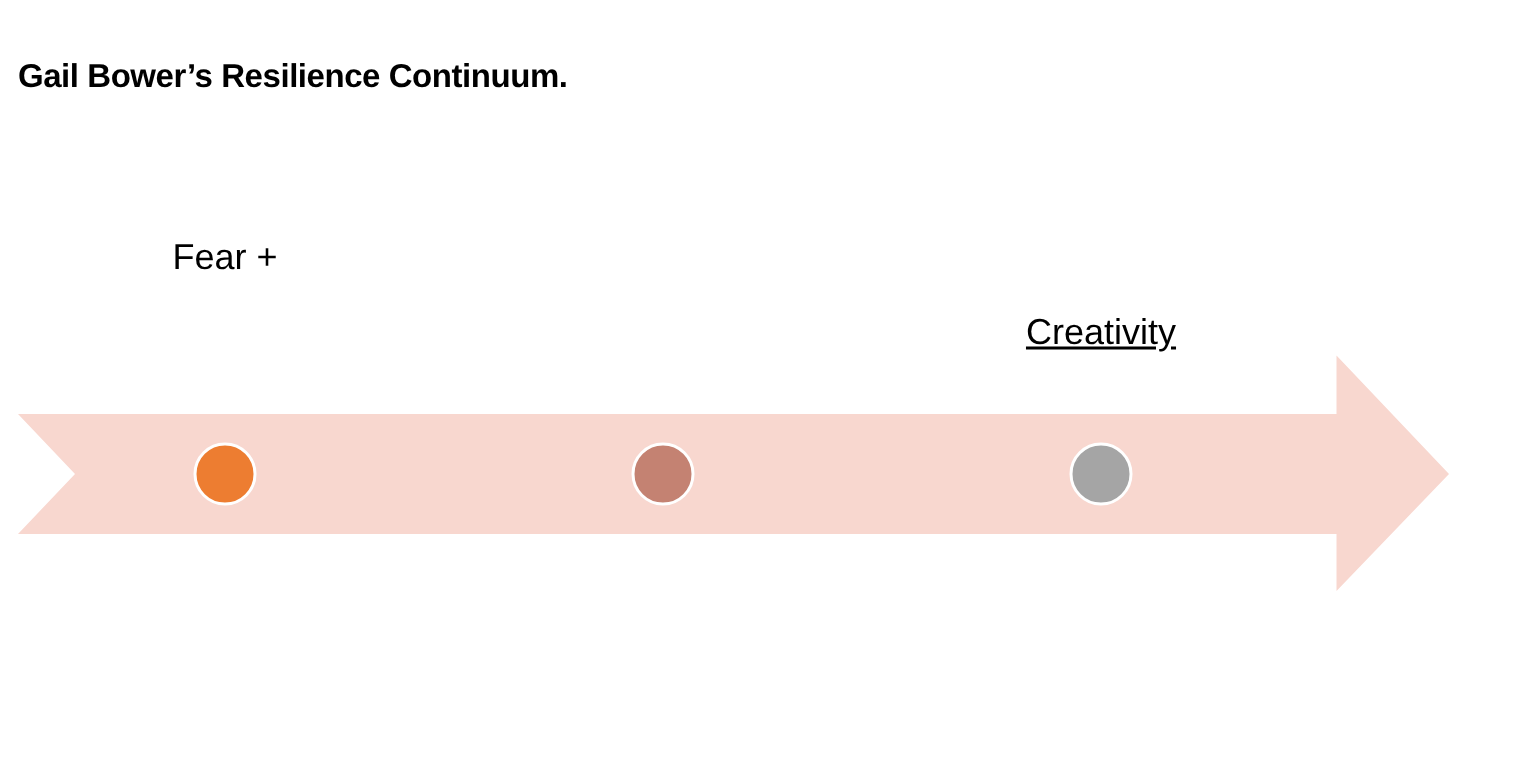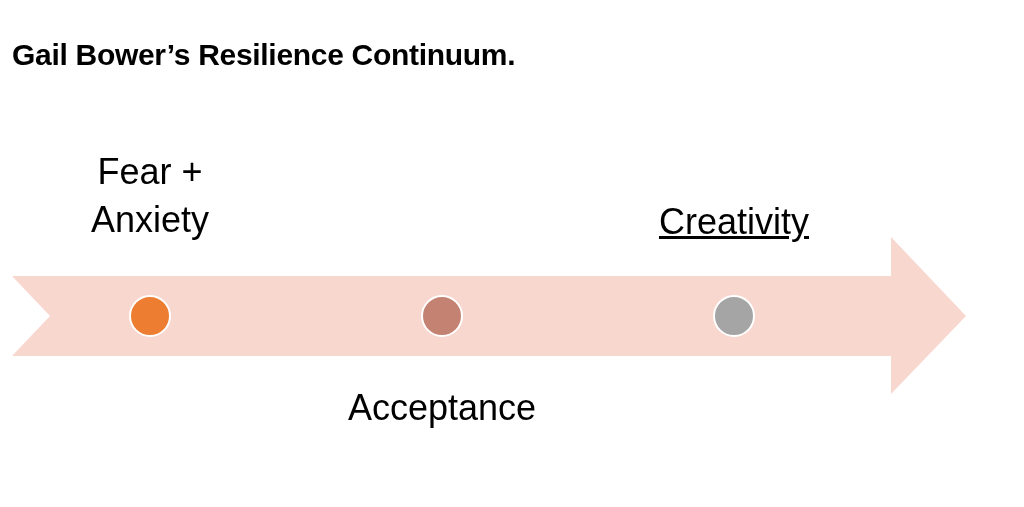--- a/index.html
+++ b/index.html
@@ -1,39 +1,37 @@
 <!DOCTYPE html>
 <html><head>
 <meta charset="utf-8">
 <style>
   html, body { margin:0; padding:0; background:#ffffff; }
   body { width:1024px; height:507px; position:relative; overflow:hidden; font-family:"Liberation Sans", sans-serif; }
-  .title { position:absolute; left:12px; top:38px; font-size:30px; font-weight:bold; color:#000; letter-spacing:-0.3px; white-space:nowrap; }
+  .title { position:absolute; left:12px; top:38px; font-size:22px; font-weight:bold; color:#000; letter-spacing:-0.3px; white-space:nowrap; }
   svg.arrow { position:absolute; left:0; top:0; }
-  .label { position:absolute; font-size:36px; color:#000; text-align:center; line-height:48px; white-space:nowrap; }
+  .label { position:absolute; font-size:24px; color:#000; text-align:center; line-height:48px; white-space:nowrap; }
   .lbl-fear { left:50px; top:148px; width:200px; }
   .lbl-accept { left:292px; top:384px; width:300px; }
   .lbl-creat { left:604px; top:198px; width:260px;text-decoration:underline; }
 </style>
 </head>
 <body>
 
 <div class="title">Gail Bower’s Resilience Continuum.</div>
 
 <svg class="arrow" width="1024" height="507">
   <polygon points="12,276 891,276 891,237 966,316 891,394 891,356 12,356 50,316" fill="#f8d7cf"></polygon>
   <circle cx="150" cy="316" r="20" fill="#ed7d31" stroke="#ffffff" stroke-width="2"></circle>
   <circle cx="442" cy="316" r="20" fill="#c48272" stroke="#ffffff" stroke-width="2"></circle>
   <circle cx="734" cy="316" r="20" fill="#a5a5a5" stroke="#ffffff" stroke-width="2"></circle>
 </svg>
 
 <div class="label lbl-fear">
   <div>Fear +</div>
-  <div>Anxiety</div>
 </div>
 
 <div class="label lbl-accept">
-  <div>Acceptance</div>
 </div>
 
 <div class="label lbl-creat">
   <div>Creativity</div>
 </div>
 
 </body></html>

